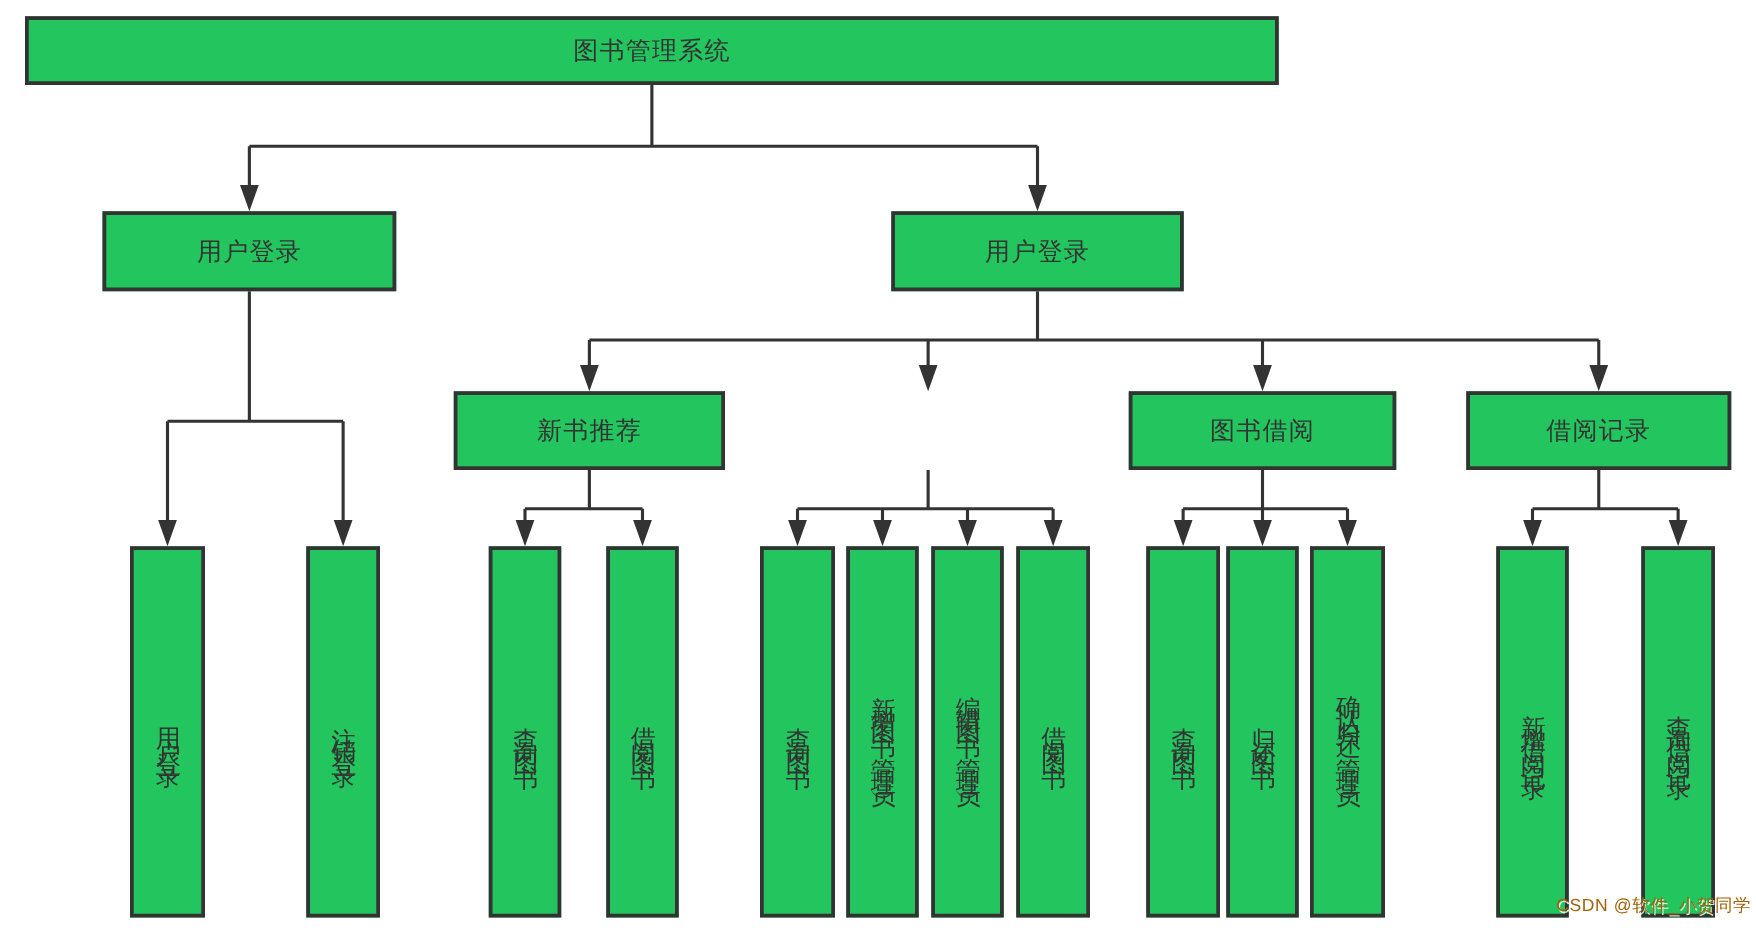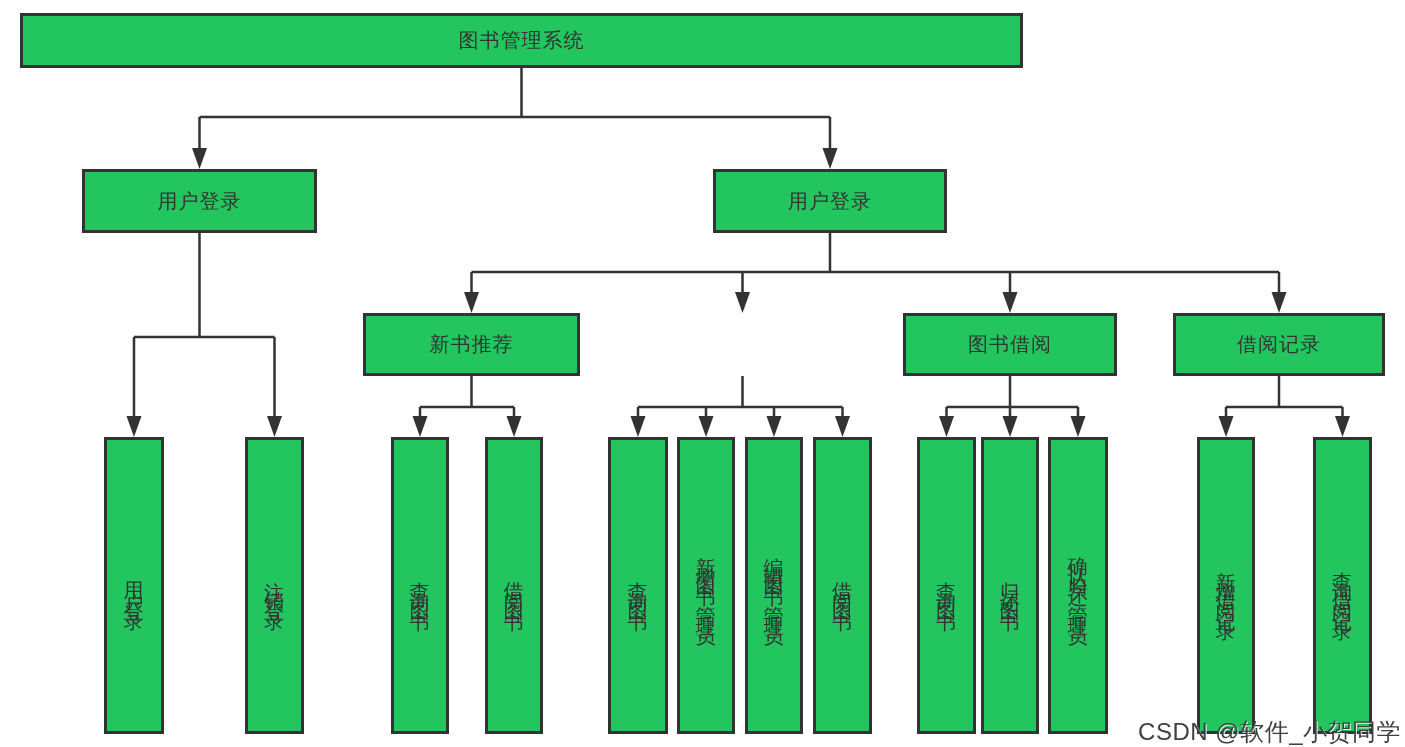--- a/index.html
+++ b/index.html
@@ -24,22 +24,22 @@
   .vlabel{
     writing-mode:vertical-rl;
     font-size:20px;
     letter-spacing:10px;
     line-height:1;
     white-space:nowrap;
   }
   .watermark{
     position:absolute;
     right:4px;top:716px;
-    font-size:24px;
-    color:#404040;
+    font-size:14px;
+    color:#a16207;
     letter-spacing:0.5px;
     z-index:2;
     text-shadow:1px 1px 0 rgba(255,255,255,0.85);
     white-space:nowrap;
   }
 </style>
 </head>
 <body>
 
 <div class="canvas">

